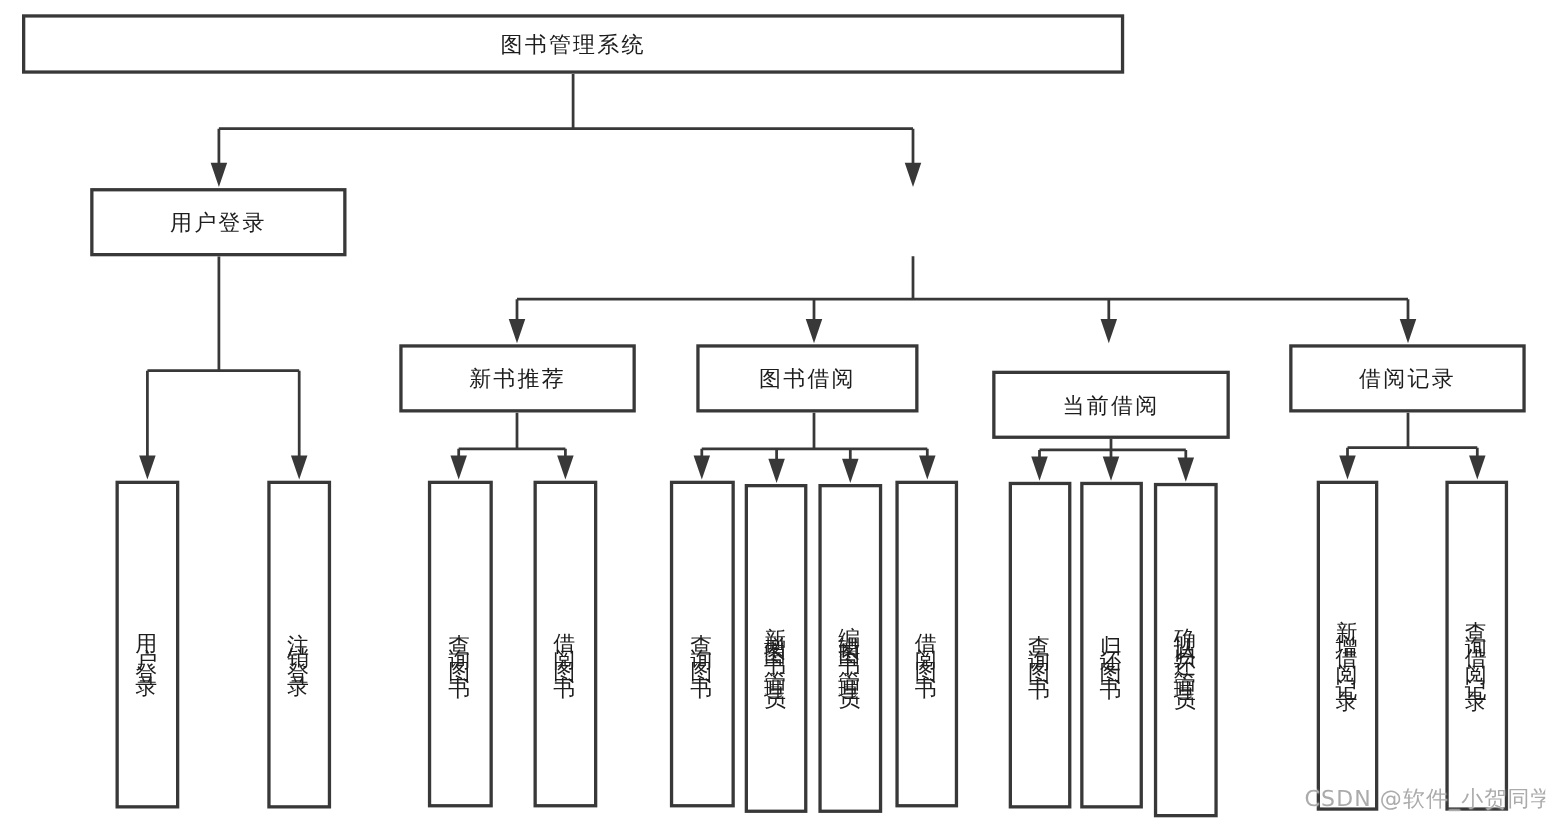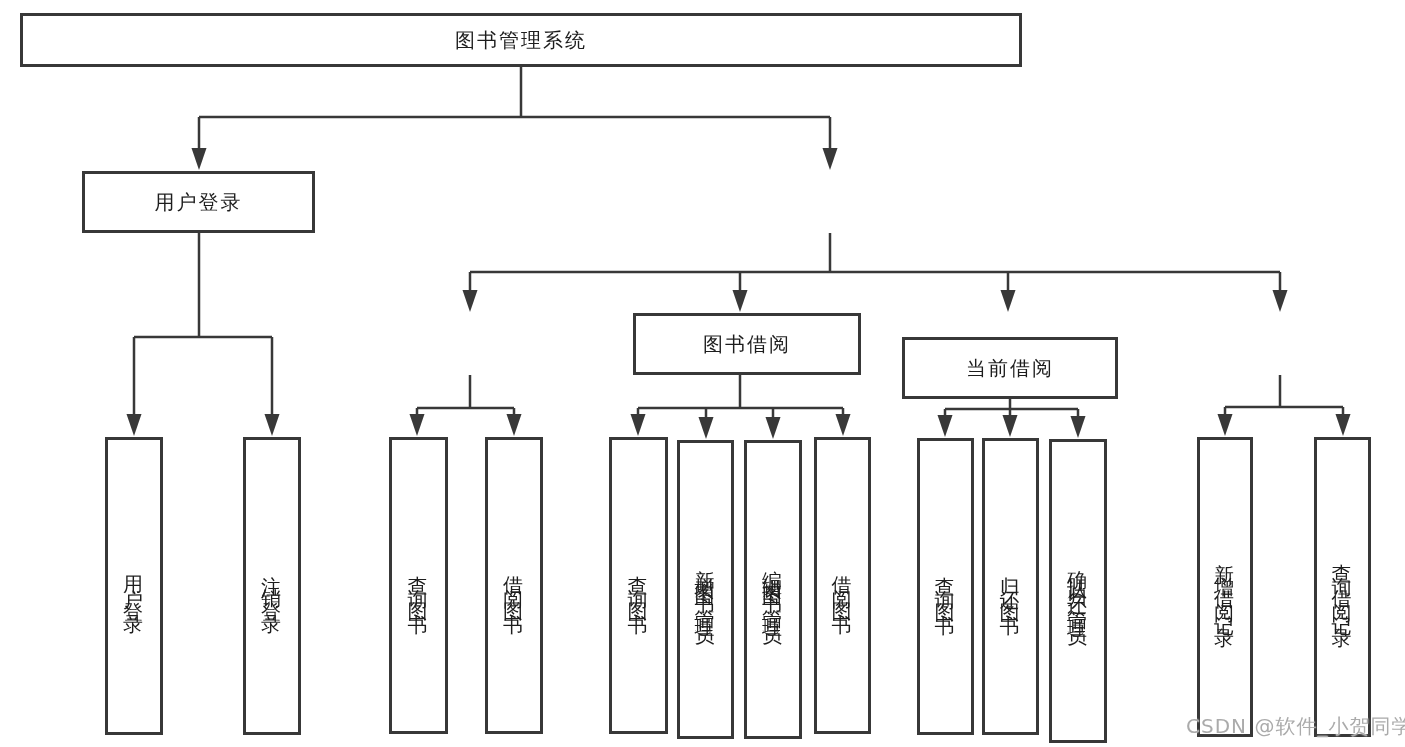--- a/index.html
+++ b/index.html
@@ -94,22 +94,24 @@
       <polygon class="arrow" points="1070.5,416 1085.5,416 1078,438"></polygon>
       <polygon class="arrow" points="1217.5,414 1232.5,414 1225,436"></polygon>
       <polygon class="arrow" points="1335.5,414 1350.5,414 1343,436"></polygon>
     </g>
   </svg>
 
   <div class="hbox" style="left:20px; top:13px; width:1002px; height:54px;">图书管理系统</div>
 
   <div class="hbox" style="left:82px; top:171px; width:233px; height:62px;">用户登录</div>
 
-  <div class="hbox" style="left:633px; top:313px; width:228px; height:62px;">图书借阅</div>
+  <div class="hbox" style="left:363px; top:313px; width:215px; height:62px;">新书推荐</div>
+  <div class="hbox" style="left:633px; top:313px; width:202px; height:62px;">图书借阅</div>
   <div class="hbox" style="left:902px; top:313px; width:216px; height:62px;margin-top:24px;">当前借阅</div>
+  <div class="hbox" style="left:1172px; top:313px; width:215px; height:62px;">借阅记录</div>
 
   <div class="vbox" style="left:105px; top:437px; width:58px; height:298px;">用户登录</div>
   <div class="vbox" style="left:243px; top:437px; width:58px; height:298px;">注销登录</div>
 
   <div class="vbox" style="left:389px; top:437px; width:59px; height:297px;">查询图书</div>
   <div class="vbox" style="left:485px; top:437px; width:58px; height:297px;">借阅图书</div>
 
   <div class="vbox" style="left:609px; top:437px; width:59px; height:297px;">查询图书</div>
   <div class="vbox tight" style="left:677px; top:440px; width:57px; height:299px;">新增图书（管理员）</div>
   <div class="vbox tight" style="left:744px; top:440px; width:58px; height:299px;">编辑图书（管理员）</div>

